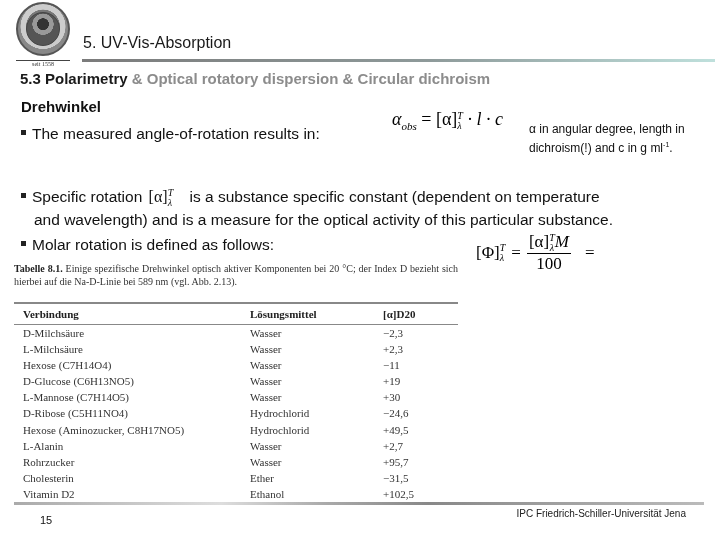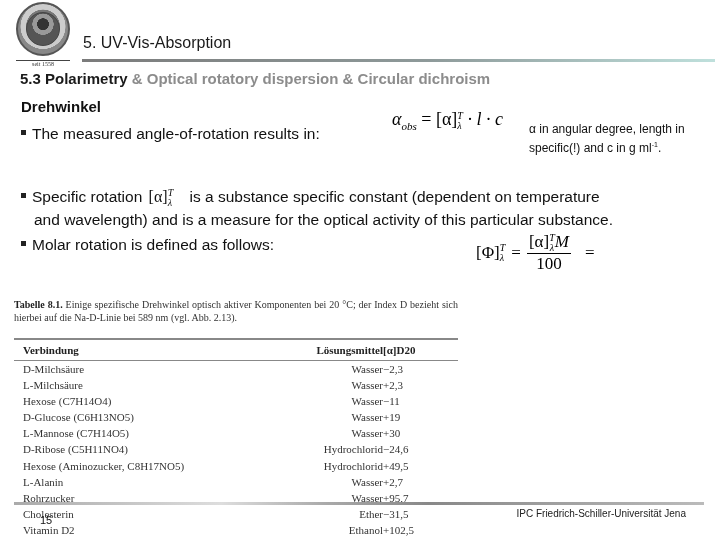--- a/index.html
+++ b/index.html
@@ -32,26 +32,26 @@
   .heading { left: 21px; top: 98px; font-size: 15px; font-weight: bold; color: #111; }
   .bullet { font-size: 15.5px; color: #111; }
   .bullet .sq { display: inline-block; width: 5px; height: 5px; background: #222; vertical-align: middle; margin-right: 6px; position: relative; top: -2px; }
   .math { font-family: "Liberation Serif", serif; font-style: italic; }
   .math .up { font-style: normal; }
   .note { left: 529px; top: 122px; font-size: 12px; line-height: 15px; color: #111; }
   .frac { display: inline-block; vertical-align: middle; text-align: center; }
   .frac .num { display: block; border-bottom: 1px solid #000; padding: 0 2px; }
   .frac .den { display: block; padding: 0 2px; }
   .table-img { left: 14px; top: 262px; width: 444px; font-family: "Liberation Serif", serif; color: #333; }
-  .caption { font-size: 10px; line-height: 13px; text-align: justify; margin-top: 36px; }
+  .caption { font-size: 10px; line-height: 13px; text-align: justify; }
   .caption b { color: #222; }
   .t-rule { height: 2px; background: #888; margin: 0; }
   .t-row { display: flex; font-size: 11px; height: 16.1px; line-height: 16px; }
   .t-row .c1 { width: 227px; padding-left: 9px; }
-  .t-row .c2 { width: 133px; text-align: right; }
+  .t-row .c2 { width: 133px; }
   .t-row .c3 { width: 70px; }
   .t-head { font-weight: bold; color: #222; height: 20px; line-height: 20px; }
   .bottom-rule {
     left: 14px; top: 502px; width: 690px; height: 3px;
     background: linear-gradient(to right, #aaa 0%, #ddd 30%, #aaa 45%, #888 60%, #bbb 100%);
   }
   .page-num { left: 40px; top: 514px; font-size: 11px; color: #111; }
   .footer-inst { right: 34px; top: 508px; font-size: 10px; color: #222; }
 </style>
 </head>
@@ -76,21 +76,21 @@
 
 <div class="abs math" style="left:392px; top:109px; font-size:18px;">
   <span>α</span><sub style="font-size:11px;">obs</sub><span class="up"> = [α]</span><span style="display:inline-flex; flex-direction:column; vertical-align:middle; font-size:10px; line-height:10px;">
       <span>T</span>
       <span>λ</span>
     </span><span> · l · c</span>
 </div>
 
 <div class="abs note">
   <div>α in angular degree, length in</div>
-  <div><span>specific(!) and c in g ml</span><sup style="font-size:7px;">-1</sup><span>.</span></div>
+  <div><span>dichroism(!) and c in g ml</span><sup style="font-size:7px;">-1</sup><span>.</span></div>
 </div>
 
 <div class="abs bullet" style="left:21px; top:185px; width:690px; line-height:23px;">
   <span class="sq"></span><span>Specific rotation</span>
   <span class="math" style="font-size:16px; margin:0 12px 0 2px;"><span class="up">[α]</span><span style="display:inline-flex; flex-direction:column; vertical-align:middle; font-size:10px; line-height:10px;">
         <span>T</span>
         <span>λ</span>
       </span></span>
   <span>is a substance specific constant (dependent on temperature</span>
   <div style="padding-left:13px;">and wavelength) and is a measure for the optical activity of this particular substance.</div>

